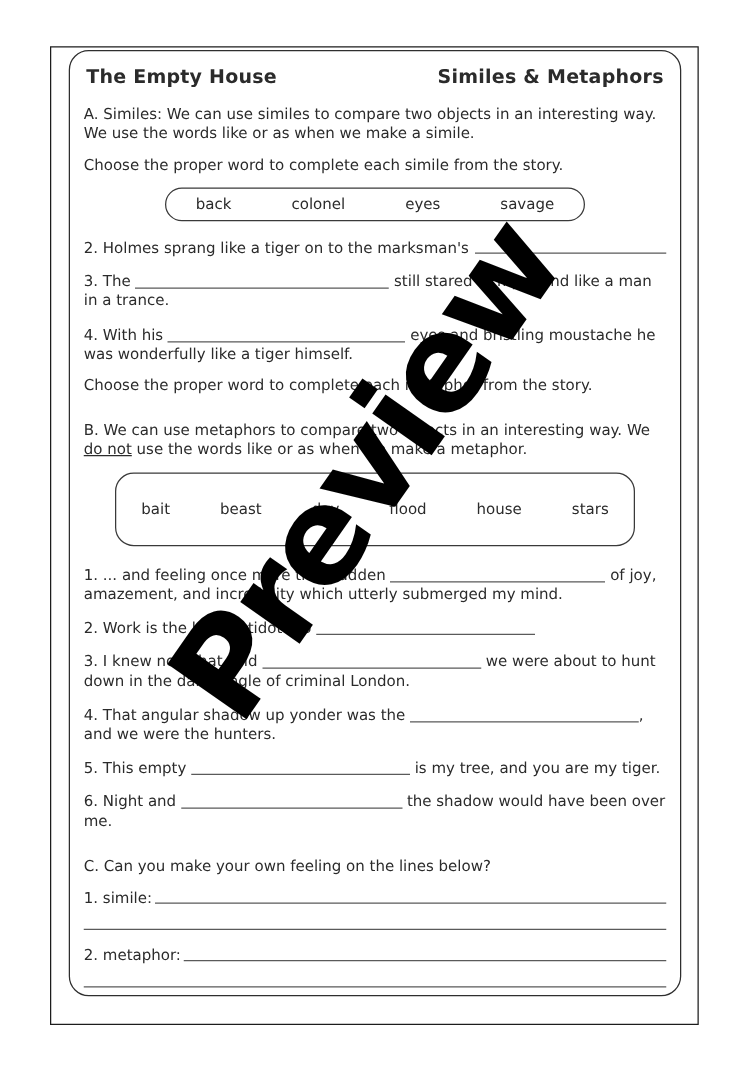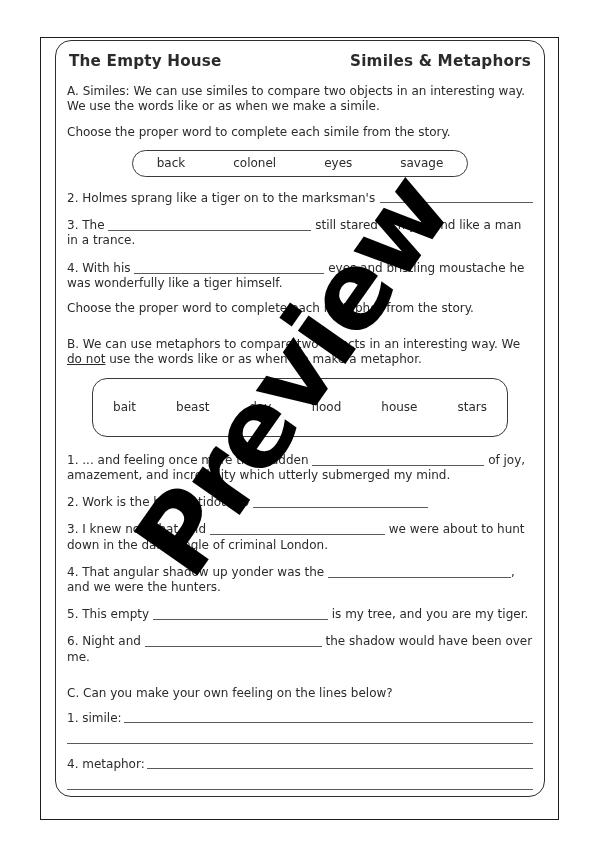--- a/index.html
+++ b/index.html
@@ -139,21 +139,21 @@
 
     <p class="para sect-gap">C. Can you make your own feeling on the lines below?</p>
 
     <div class="c-row">
       <span>1. simile:</span>
       <span class="blank grow" style="margin-left:2px;"></span>
     </div>
     <div class="fullline"></div>
 
     <div class="c-row">
-      <span>4.  metaphor:</span>
+      <span>2.  metaphor:</span>
       <span class="blank grow" style="margin-left:2px;"></span>
     </div>
     <div class="fullline"></div>
 
   </div>
 
   <div class="watermark">Preview</div>
 </div>
 
 </body></html>

